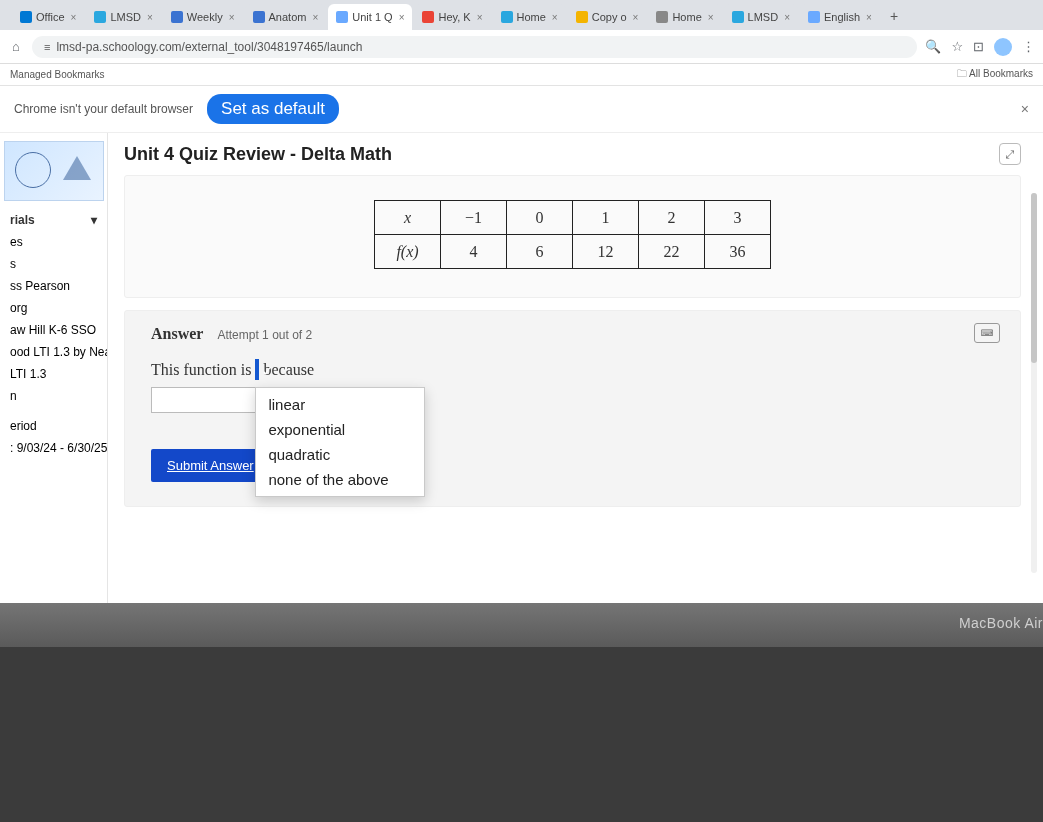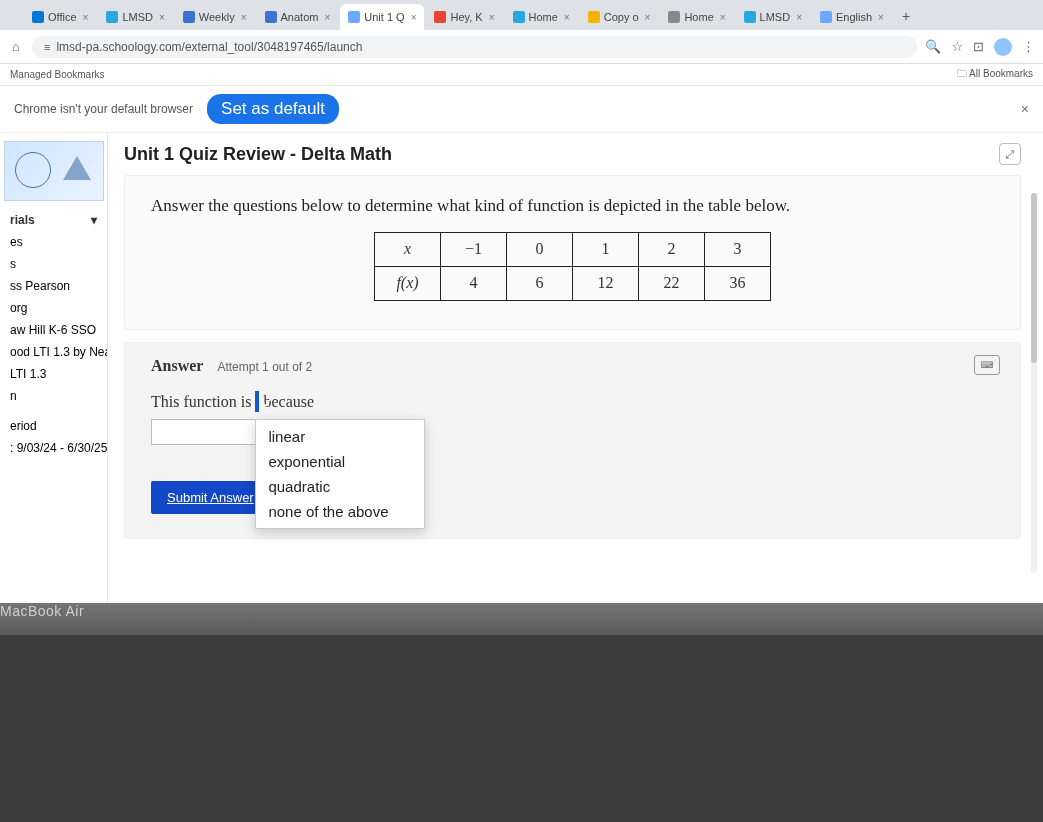--- a/index.html
+++ b/index.html
@@ -9,21 +9,21 @@
     font-size: 13px;
     color: #333;
     width: 1043px;
     overflow: hidden;
   }
   
   .tab-strip {
     display: flex;
     align-items: flex-start;
     background: #dee1e6;
-    padding: 4px 6px 0 24px;
+    padding: 4px 6px 0 12px;
     gap: 2px;
     height: 30px;
     overflow: hidden;
   }
   .tab {
     display: flex;
     align-items: center;
     gap: 4px;
     padding: 4px 8px;
     font-size: 11px;
@@ -178,22 +178,22 @@
   .submit-btn{
     margin-top:36px;
     background:#1348c9; color:#fff; border:none;
     padding:9px 16px; font-size:13px; border-radius:2px;text-decoration:underline;
   }
   .right-scroll { position:absolute; right:6px; top:60px; width:6px; height:380px; background:#f0f0f0; border-radius:3px;}
   .right-scroll::before{content:"";position:absolute;left:0;top:0;width:6px;height:170px;background:#c6c6c6;border-radius:3px;}
   
   .laptop-label{
     background: linear-gradient(#757575,#5a5a5a);
-    color:#cfcfcf; text-align:left; font-size:14px;
-    padding:0 0 16px 0; letter-spacing:.5px;
+    color:#cfcfcf; text-align:right; font-size:14px;
+    padding:12px 0 16px 0; letter-spacing:.5px;
   }
   .keys{
     background:#3b3b3b; height:190px;
   }
 </style>
 </head>
 <body>
 
 <div class="tab-strip">
   <div class="tab">
@@ -297,26 +297,25 @@
     <div class="side-item">LTI 1.3</div>
     <div class="side-item">n</div>
     <div class="side-item" style="margin-top:8px">eriod</div>
     <div class="side-item">: 9/03/24 - 6/30/25</div>
   </div>
 
   <div class="main">
     <div class="right-scroll"></div>
 
     <div class="title-row">
-      <div class="page-title">Unit 1 Quiz Review - Delta Math</div>
+      <div class="page-title">Unit 4 Quiz Review - Delta Math</div>
       <div class="fs-icon">⤢</div>
     </div>
 
     <div class="card">
-      <div class="question">Answer the questions below to determine what kind of function is depicted in the table below.</div>
       <table class="func">
         <tbody>
             <tr>
           <td class="h">x</td>
           <td>−1</td>
           <td>0</td>
           <td>1</td>
           <td>2</td>
           <td>3</td>
         </tr>

